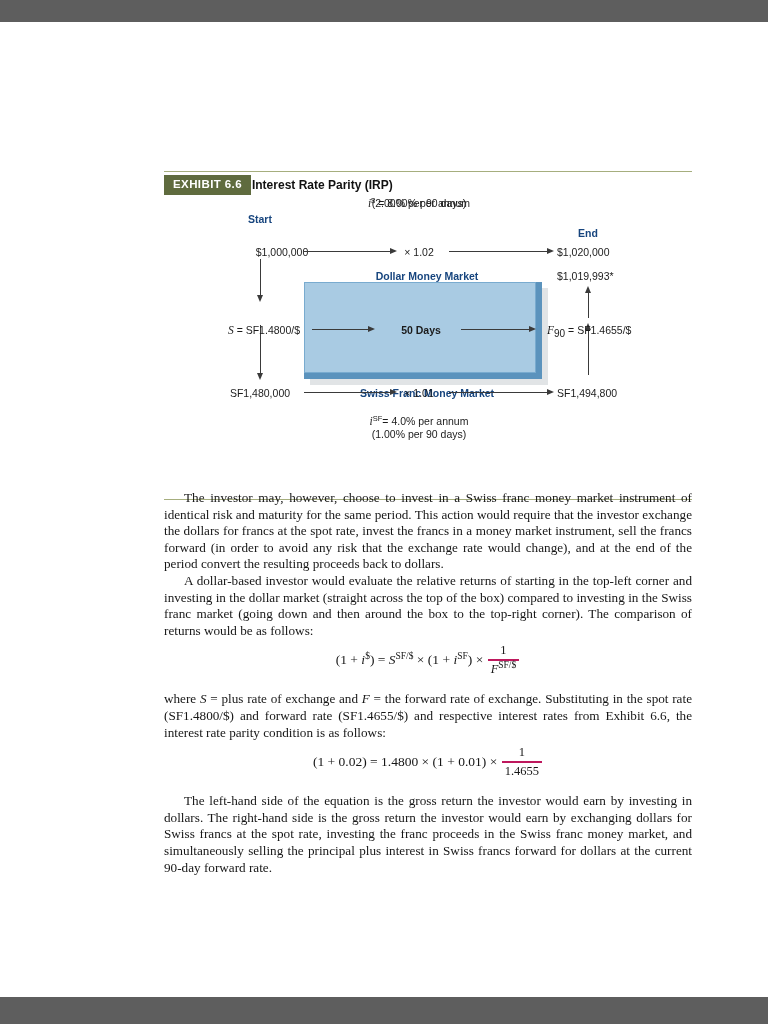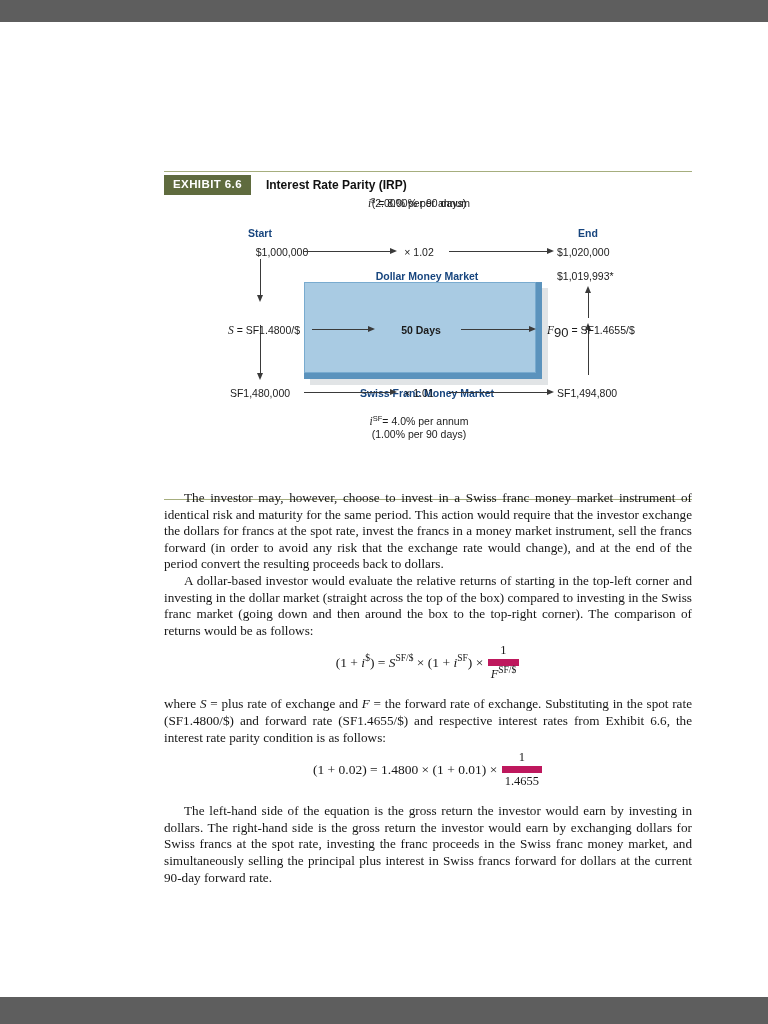--- a/index.html
+++ b/index.html
@@ -99,21 +99,21 @@
     align-items: center;
     line-height: 1;
   }
   .exhibit-title {
     font-family: "Liberation Sans", sans-serif;
     font-size: 12px;
     font-weight: bold;
     color: #111111;
     display: flex;
     align-items: center;
-    padding-left: 15px;
+    padding-left: 1px;
   }
   .exhibit-rule-bottom {
     height: 1px;
     background: #a6ae7e;
     width: 100%;
     margin-top: 304px;
   }
 
   
   .diagram {
@@ -141,21 +141,21 @@
   .dg-text.right {
     text-align: right;
     transform: translateX(-100%);
   }
   .dg-text sup {
     font-size: 7.5px;
     vertical-align: super;
     line-height: 0;
   }
   .dg-text sub {
-    font-size: 13px;
+    font-size: 10px;
     vertical-align: sub;
     line-height: 0;
   }
   .dg-text i {
     font-family: "Liberation Serif", serif;
     font-style: italic;
     font-size: 11.5px;
   }
 
   .hline {
@@ -267,21 +267,21 @@
     top: -1px;
   }
   .frac .num {
     display: block;
     font-size: 12.5px;
     padding: 0 3px 1px 3px;
   }
   .frac .den {
     display: block;
     font-size: 12.5px;
-    border-top: 7px solid #be185d;
+    border-top: 2px solid #be185d;
     padding: 1px 3px 0 3px;
   }
 </style>
 </head>
 <body>
 
 <div class="chrome-bar chrome-top"></div>
 <div class="chrome-bar chrome-bottom"></div>
 
 <div class="page">
@@ -293,21 +293,21 @@
     <div class="exhibit-header">
       <div class="exhibit-badge">EXHIBIT 6.6</div>
       <div class="exhibit-title">Interest Rate Parity (IRP)</div>
     </div>
 
     <div class="diagram">
 
       <div class="dg-text center" style="left:255px; top:0px;"><i>i</i><sup>$</sup> <span>= 8.00% per annum</span></div>
       <div class="dg-text center" style="left:255px; top:0;">(2.00% per 90 days)</div>
 
-      <div class="dg-text blue center" style="left:96px; top:30px;">Start</div>
+      <div class="dg-text blue center" style="left:96px; top:16px;">Start</div>
       <div class="dg-text blue center" style="left:424px; top:30px;">End</div>
 
       <div class="dg-text center" style="left:96px; top:49px;padding-left:44px;">$1,000,000</div>
       <div class="dg-text center" style="left:255px; top:49px;">×  1.02</div>
       <div class="dg-text" style="left:393px; top:49px;">$1,020,000</div>
       <div class="dg-text" style="left:393px; top:73px;">$1,019,993*</div>
 
       <div class="hline" style="left:140px; top:54px; width:86px;"></div>
       <div class="arrow-r" style="left:226px; top:50.5px;"></div>
       <div class="hline" style="left:285px; top:54px; width:98px;"></div>

